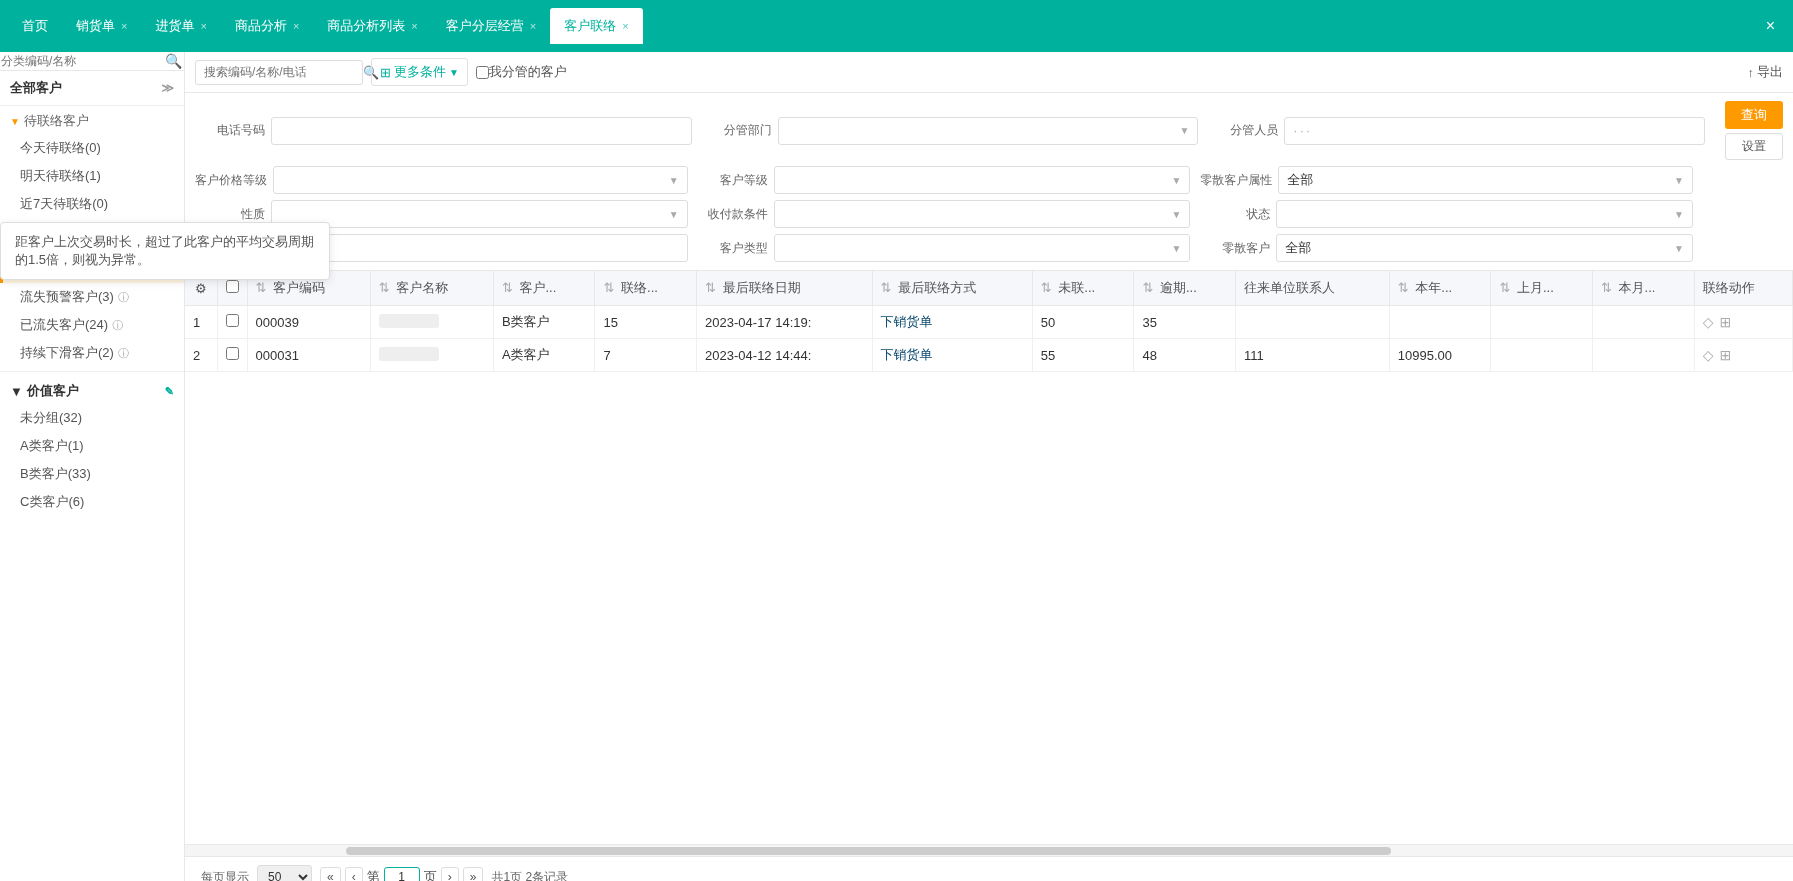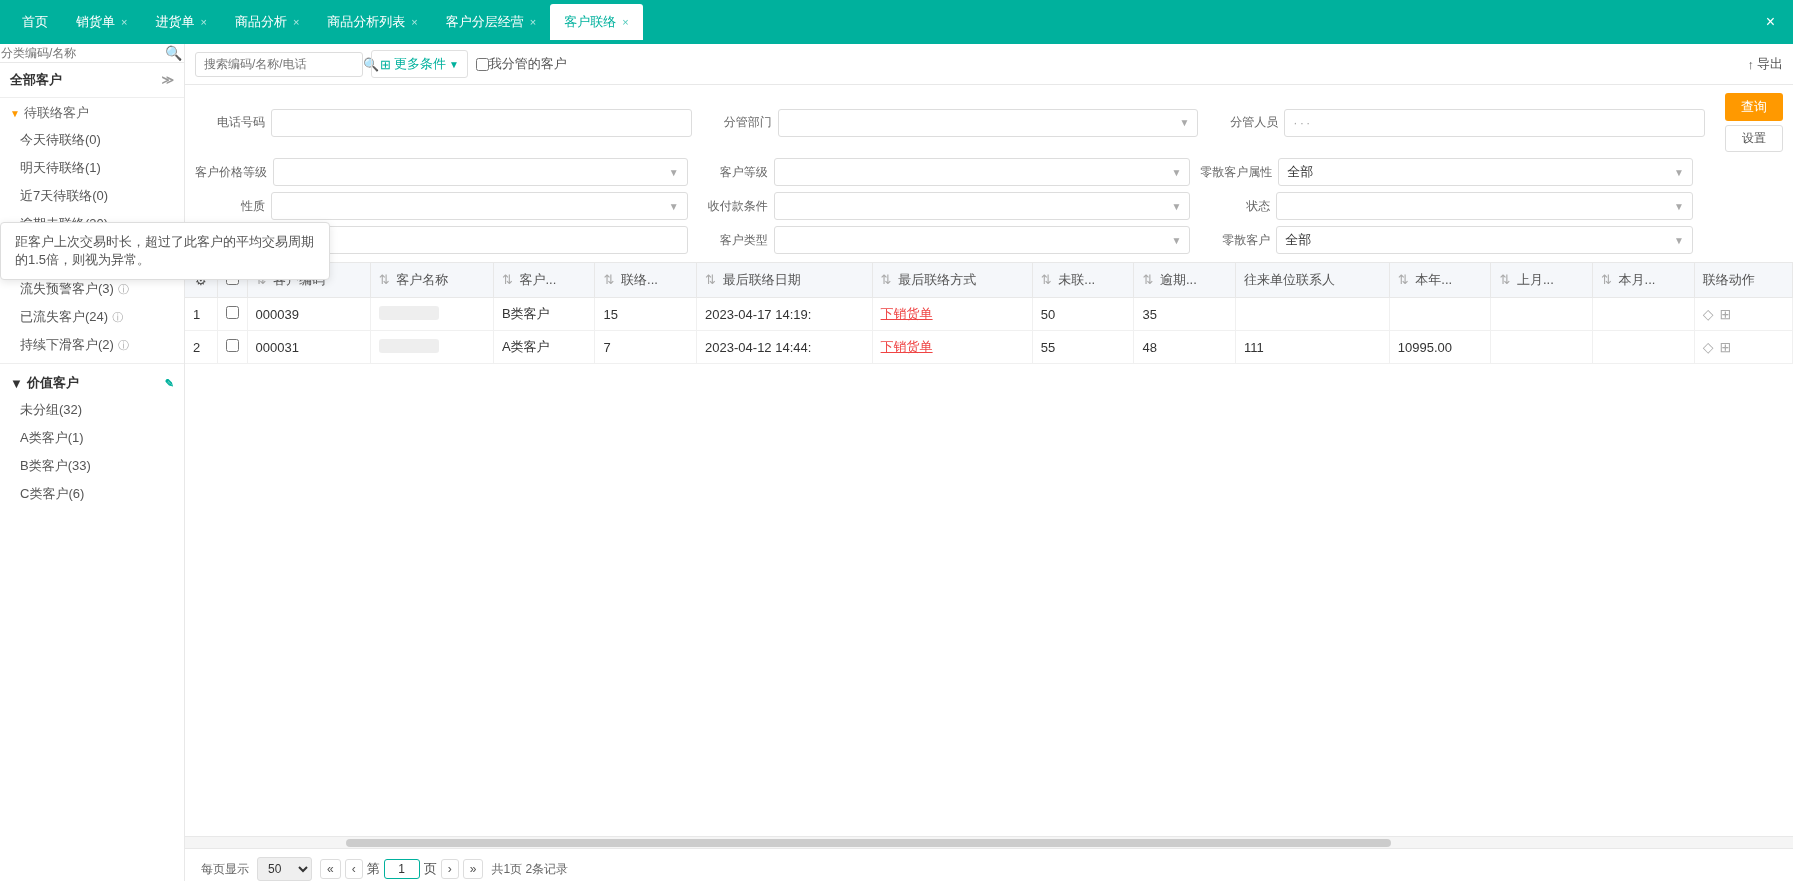--- a/index.html
+++ b/index.html
@@ -1,21 +1,21 @@
 <!DOCTYPE html>
 <html><head>
   <meta charset="utf-8">
   <style>
     * { box-sizing: border-box; margin: 0; padding: 0; font-family: 'Microsoft YaHei', Arial, sans-serif; font-size: 13px; }
     body { background: #f5f5f5; overflow: hidden; width: 1793px; height: 881px; }
     
     
     .top-nav {
       background: #00b19d;
-      height: 44px;
+      height: 52px;
       display: flex;
       align-items: center;
       padding: 0 8px;
       color: white;
     }
     .top-nav .nav-item {
       padding: 0 14px;
       height: 36px;
       display: flex;
       align-items: center;
@@ -266,21 +266,21 @@
     table tbody tr {
       border-bottom: 1px solid #f0f0f0;
     }
     table tbody td {
       padding: 7px 8px;
       color: #333;
       border-right: 1px solid #f0f0f0;
       white-space: nowrap;
     }
     .col-checkbox { width: 30px; text-align: center; }
-    .link-text { color: #ef4444; text-decoration: underline; cursor: pointer; }
+    .link-text { color: #0c4a6e; cursor: pointer; }
     .action-icons { display: flex; gap: 6px; align-items: center; }
     .action-icon { color: #aaa; cursor: pointer; font-size: 14px; }
 
     
     .bottom-bar {
       background: white;
       border-top: 1px solid #e8e8e8;
       padding: 8px 16px;
       display: flex;
       align-items: center;

